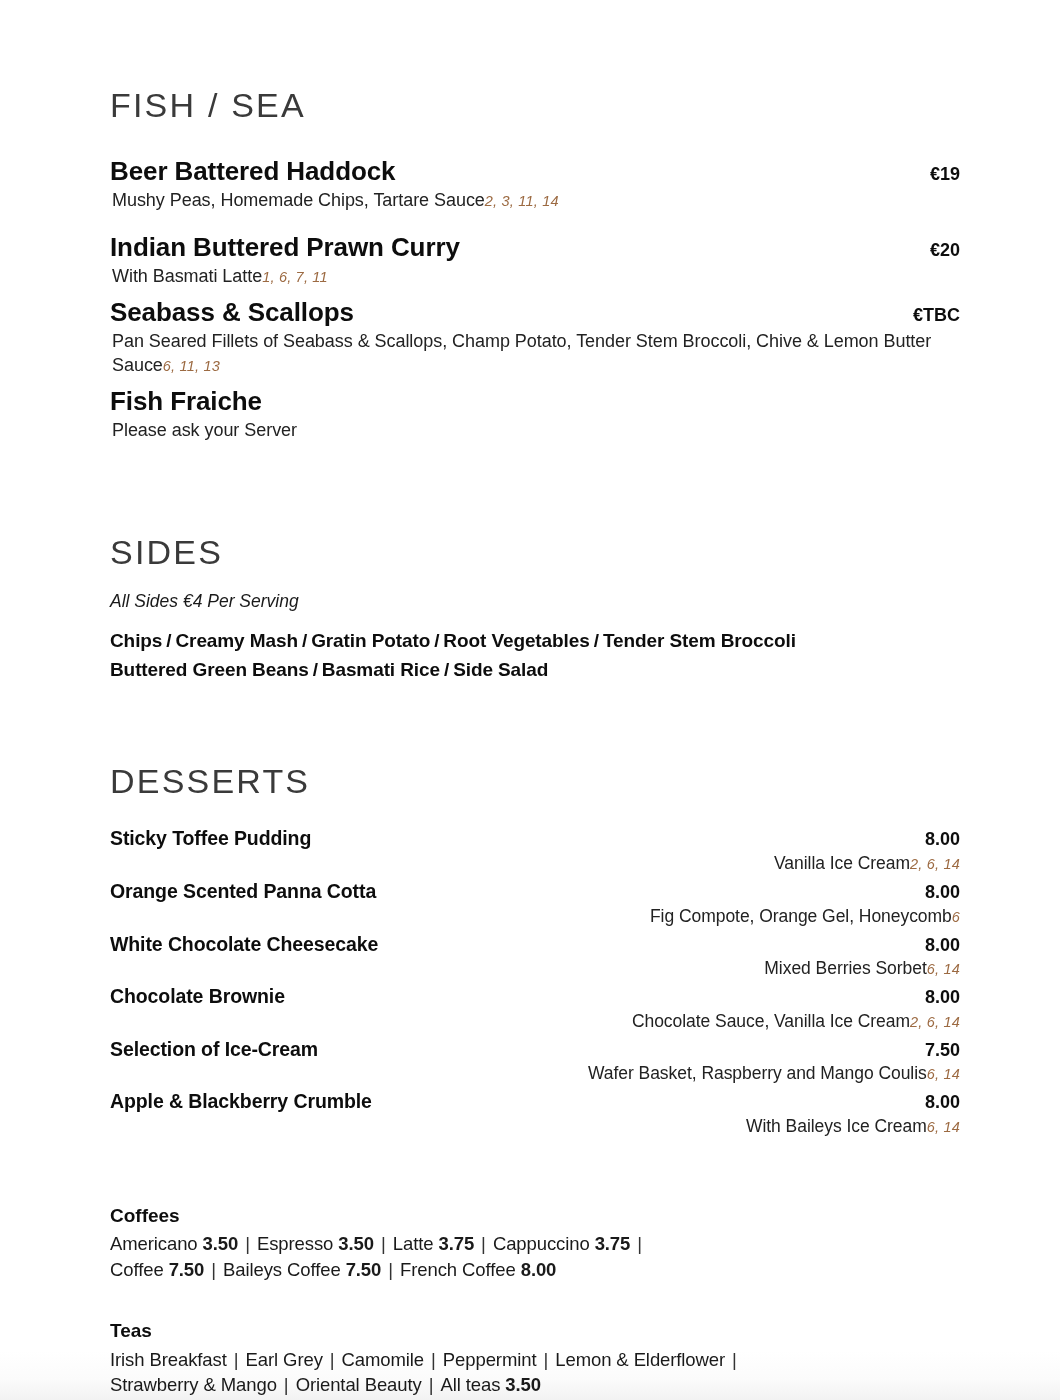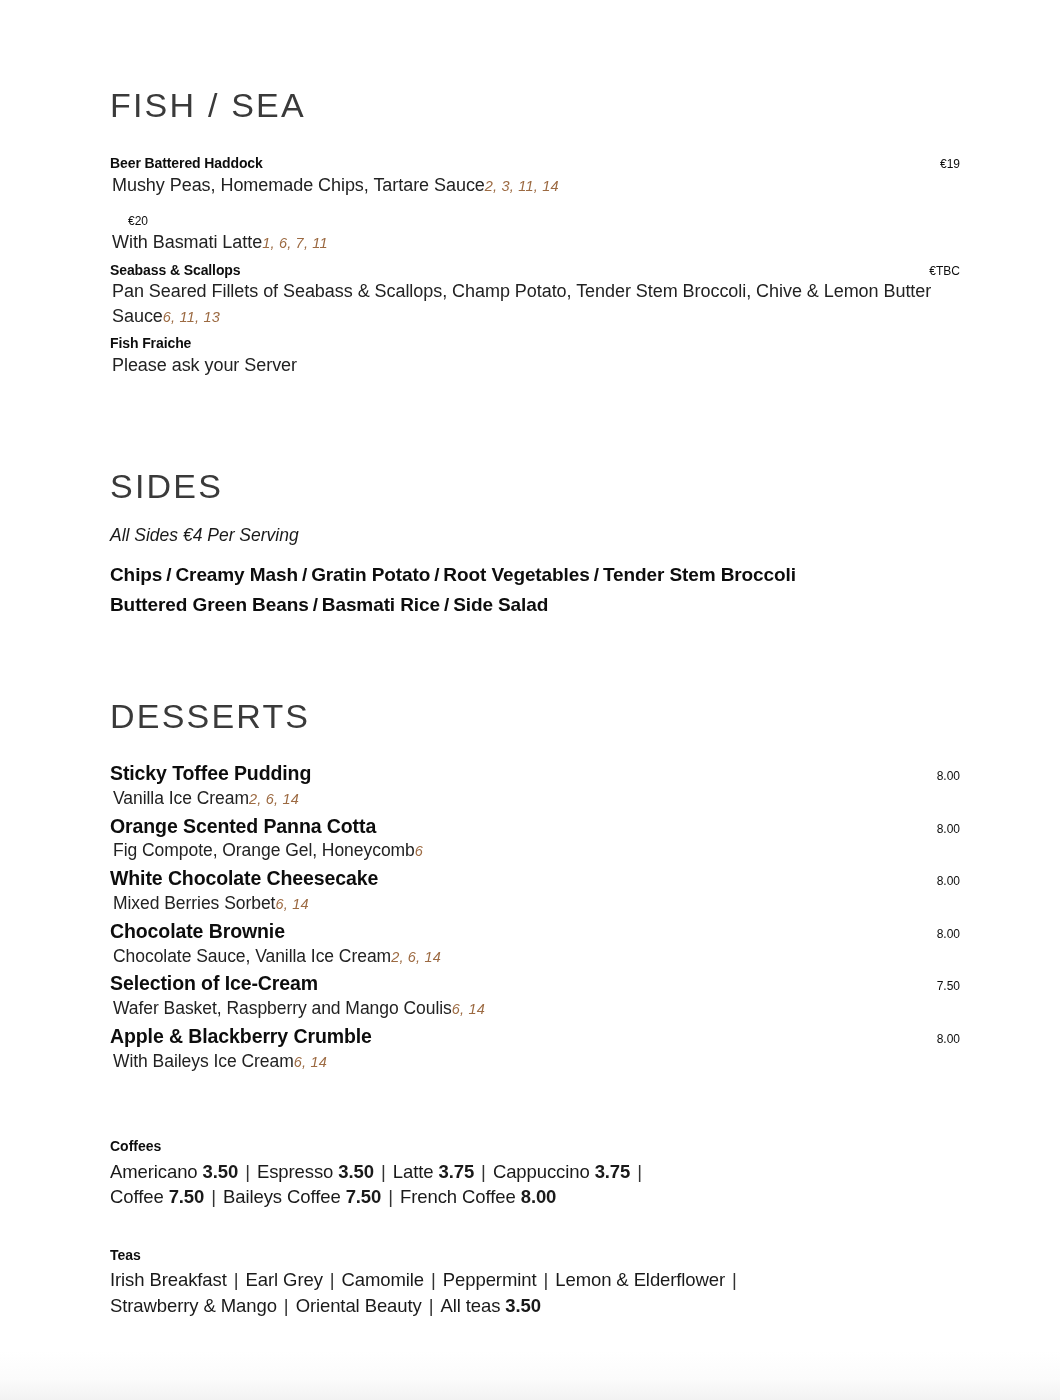--- a/index.html
+++ b/index.html
@@ -39,33 +39,34 @@
   
   .item {
     position: relative;
   }
   .item-head {
     display: flex;
     align-items: baseline;
     justify-content: space-between;
   }
   .item-name {
-    font-size: 14px;
+    font-size: 26px;
     font-weight: bold;
     color: #0d0d0d;
     line-height: 1.32;
     letter-spacing: -0.1px;
   }
   .item-price {
-    font-size: 12px;
-    font-weight: normal;
+    font-size: 18px;
+    font-weight: bold;
     color: #0d0d0d;
     line-height: 1.32;
     white-space: nowrap;
     padding-left: 18px;
+    margin-left: 30px;
   }
   .item-desc {
     font-size: 18px;
     font-weight: normal;
     color: #222222;
     line-height: 1.36;
     margin-left: 2px;
     letter-spacing: -0.05px;
   }
   .allergens {
@@ -102,27 +103,27 @@
   .sides-line .sep {
     font-weight: bold;
     padding: 0 4px;
   }
 
   
   #desserts-section { padding-top: 80px; }
   #desserts-section .section-title { margin-bottom: 28px; }
   #desserts-list .item + .item { margin-top: 3px; }
   #desserts-list .item-name { font-size: 19.5px; }
-  #desserts-list .item-desc { font-size: 17.5px; margin-left: 3px; }
+  #desserts-list .item-desc { font-size: 17.5px; margin-left: 3px; text-align: right; }
 
   
   #drinks-section { padding-top: 63px; }
   .drinks-block + .drinks-block { margin-top: 35px; }
   .drinks-title {
-    font-size: 14px;
+    font-size: 19px;
     font-weight: bold;
     color: #0d0d0d;
     line-height: 1.45;
     margin-bottom: 2px;
   }
   .drinks-line {
     font-size: 18.5px;
     font-weight: normal;
     color: #1a1a1a;
     line-height: 1.38;
@@ -141,20 +142,21 @@
     <div id="fish-list">
         <div class="item">
           <div class="item-head">
             <div class="item-name">Beer Battered Haddock</div>
             <div class="item-price">€19</div>
           </div>
           <div class="item-desc"><span>Mushy Peas, Homemade Chips, Tartare Sauce</span><span class="allergens">2, 3, 11, 14</span></div>
         </div>
         <div class="item">
           <div class="item-head">
+            <div class="item-name">Indian Buttered Prawn Curry</div>
             <div class="item-price">€20</div>
           </div>
           <div class="item-desc"><span>With Basmati Latte</span><span class="allergens">1, 6, 7, 11</span></div>
         </div>
         <div class="item tight">
           <div class="item-head">
             <div class="item-name">Seabass &amp; Scallops</div>
             <div class="item-price">€TBC</div>
           </div>
           <div class="item-desc"><span>Pan Seared Fillets of Seabass &amp; Scallops, Champ Potato, Tender Stem Broccoli, Chive &amp; Lemon Butter Sauce</span><span class="allergens">6, 11, 13</span></div>

